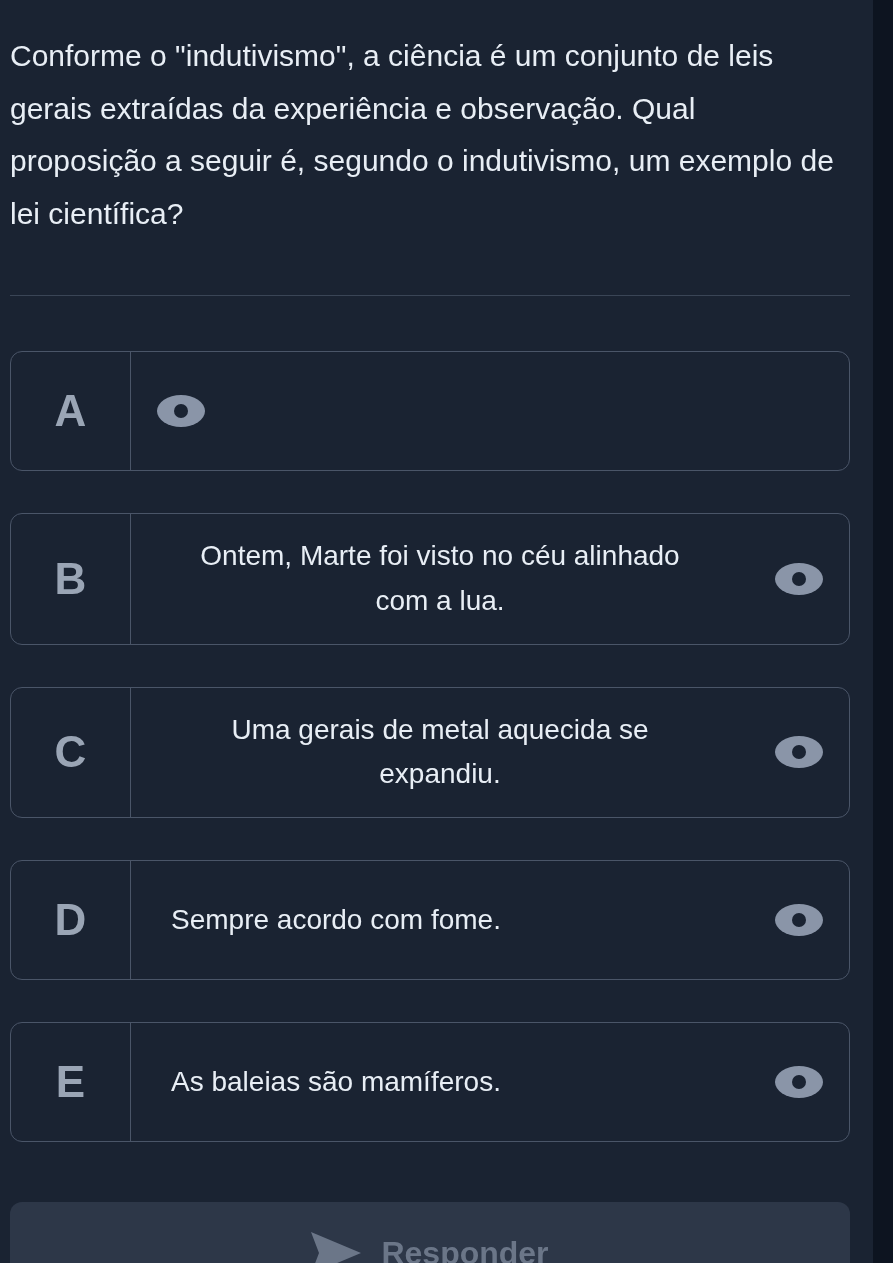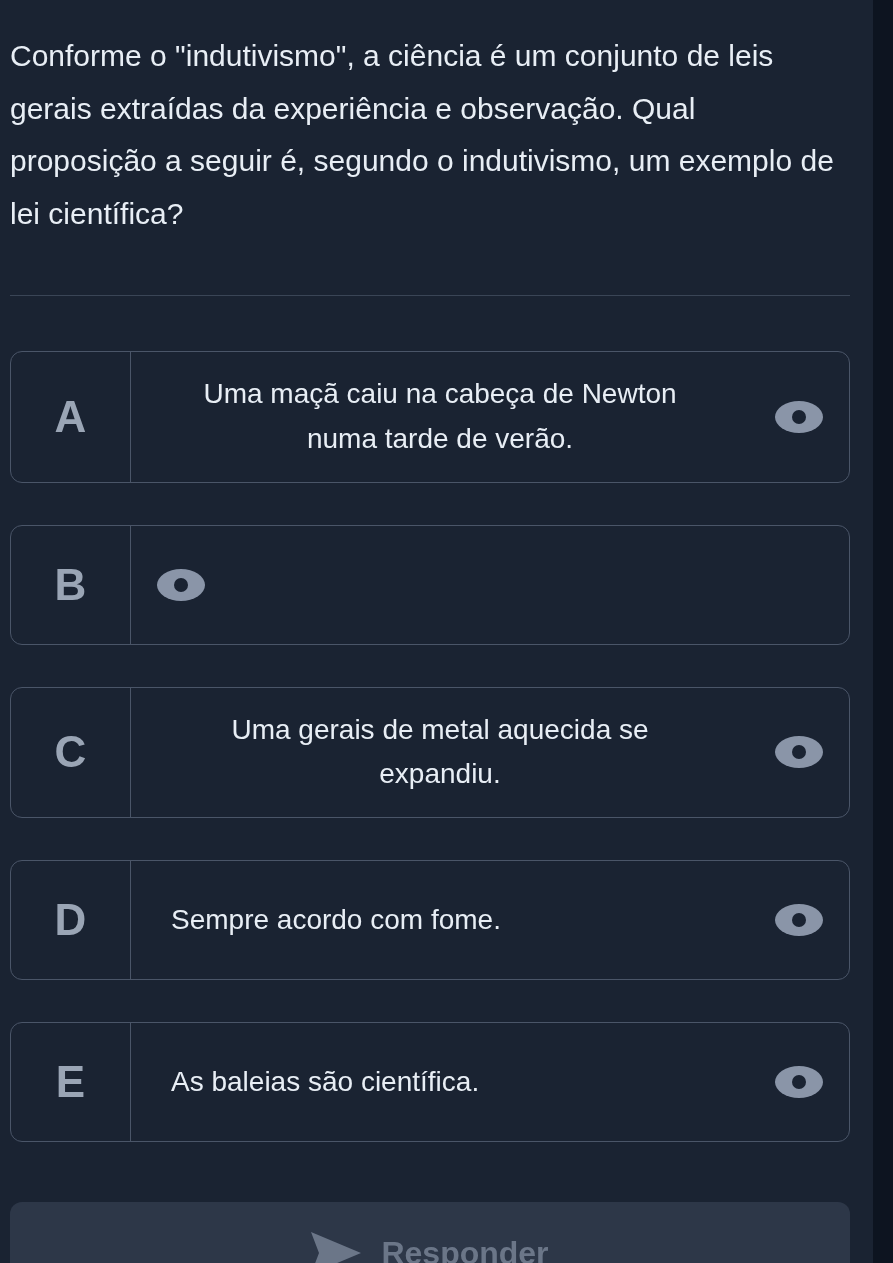--- a/index.html
+++ b/index.html
@@ -115,31 +115,31 @@
 
 <div class="container">
   <p class="question-text">Conforme o "indutivismo", a ciência é um conjunto de leis gerais extraídas da experiência e observação. Qual proposição a seguir é, segundo o indutivismo, um exemplo de lei científica?</p>
 
   <hr class="divider">
 
   <div class="options">
 
     <div class="option">
       <div class="option-letter">A</div>
-      <div class="option-text">Uma maçã caiu na cabeça de Newton numa tarde de verão.</div>
       <div class="option-eye">
         <svg class="eye-icon" width="48" height="32" viewBox="0 0 48 32">
           <ellipse cx="24" cy="16" rx="24" ry="16"></ellipse>
           <circle cx="24" cy="16" r="7" fill="#1a2332"></circle>
         </svg>
       </div>
     </div>
 
     <div class="option">
       <div class="option-letter">B</div>
+      <div class="option-text">Ontem, Marte foi visto no céu alinhado com a lua.</div>
       <div class="option-eye">
         <svg class="eye-icon" width="48" height="32" viewBox="0 0 48 32">
           <ellipse cx="24" cy="16" rx="24" ry="16"></ellipse>
           <circle cx="24" cy="16" r="7" fill="#1a2332"></circle>
         </svg>
       </div>
     </div>
 
     <div class="option">
       <div class="option-letter">C</div>
@@ -158,21 +158,21 @@
       <div class="option-eye">
         <svg class="eye-icon" width="48" height="32" viewBox="0 0 48 32">
           <ellipse cx="24" cy="16" rx="24" ry="16"></ellipse>
           <circle cx="24" cy="16" r="7" fill="#1a2332"></circle>
         </svg>
       </div>
     </div>
 
     <div class="option">
       <div class="option-letter">E</div>
-      <div class="option-text left-align">As baleias são científica.</div>
+      <div class="option-text left-align">As baleias são mamíferos.</div>
       <div class="option-eye">
         <svg class="eye-icon" width="48" height="32" viewBox="0 0 48 32">
           <ellipse cx="24" cy="16" rx="24" ry="16"></ellipse>
           <circle cx="24" cy="16" r="7" fill="#1a2332"></circle>
         </svg>
       </div>
     </div>
 
   </div>
 

